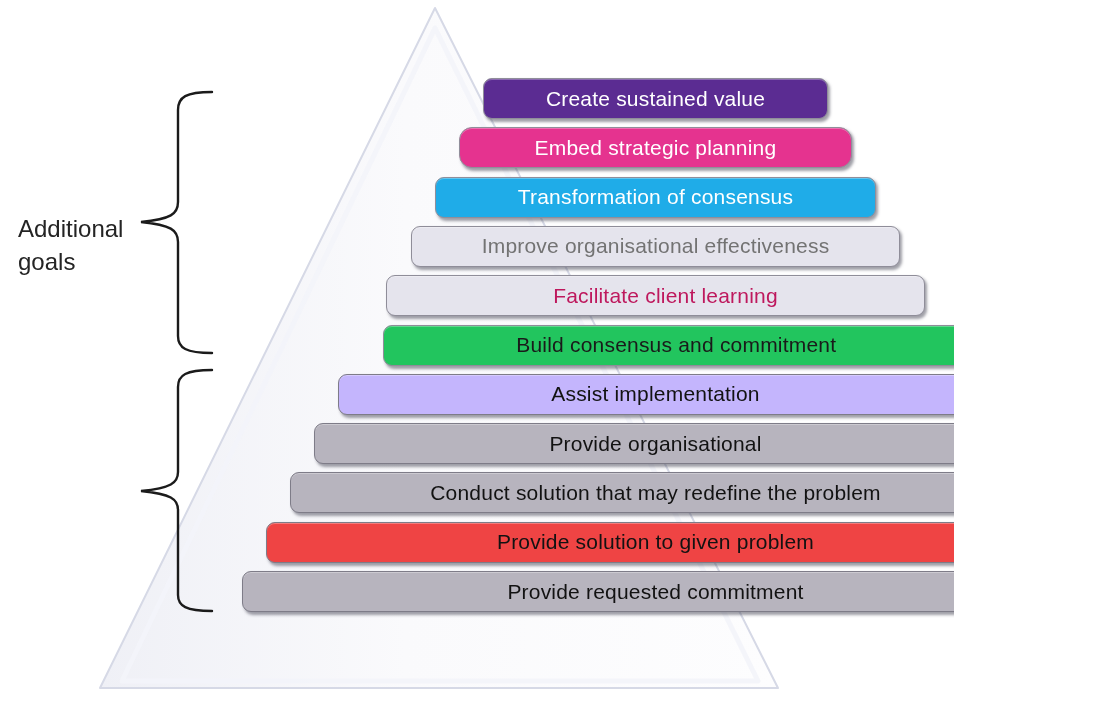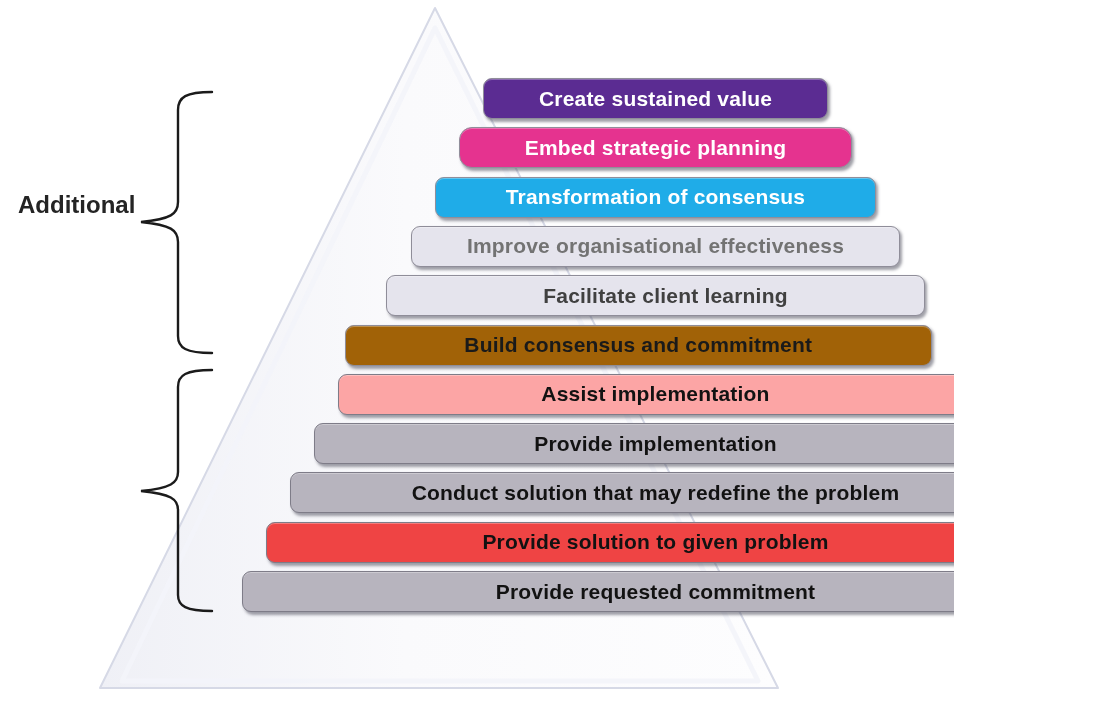--- a/index.html
+++ b/index.html
@@ -2,40 +2,40 @@
 <html><head>
 <meta charset="utf-8">
 <style>
   html,body{margin:0;padding:0;background:#ffffff;}
   .stage{
     position:relative;
     width:954px;height:701px;
     background:#ffffff;
     overflow:hidden;
     font-family:"Liberation Sans", sans-serif;
-    font-weight:bold;
   }
   .tri-layer{position:absolute;left:0;top:0;width:1095px;height:701px;}
   .rows-layer{position:absolute;left:0;top:0;width:1095px;height:701px;}
   .bar{
     position:absolute;
     box-sizing:border-box;
     border:1.6px solid #8f8d99;
     border-radius:9px;
     display:flex;align-items:center;justify-content:center;
     font-size:21px;
     letter-spacing:0.2px;
     box-shadow:2px 2.5px 3px rgba(80,80,95,0.55), inset 0 1px 0 rgba(255,255,255,0.30);
     white-space:nowrap;
   }
   .side-label{
     position:absolute;
     font-size:24px;
     line-height:33px;
     color:#242424;
+    margin-top:24px;
   }
   .brace-layer{position:absolute;left:0;top:0;width:1095px;height:701px;pointer-events:none;}
 </style>
 </head>
 <body>
 
 <div class="stage">
 
   <svg class="tri-layer" width="1095" height="701" viewBox="0 0 1095 701">
     <defs>
@@ -47,35 +47,36 @@
     </defs>
     <polygon points="435,8 778,688 100,688" fill="url(#triGrad)" stroke="#D6D9E6" stroke-width="2" stroke-linejoin="round"></polygon>
     <polygon points="435,28 758,681 122,681" fill="none" stroke="#F3F4F9" stroke-width="5" stroke-linejoin="round" opacity="0.9"></polygon>
   </svg>
 
   <div class="rows-layer">
       <div class="bar" style="top: 78px; left: 483px; width: 345px; height: 41px; background: rgb(91, 44, 146); border-color: rgb(144, 142, 154); color: rgb(255, 255, 255);">Create sustained value</div>
       <div class="bar" style="top: 127.3px; left: 458.85px; width: 393.3px; height: 41px; background: rgb(229, 51, 143); border-color: rgb(144, 142, 154); color: rgb(255, 255, 255); border-radius: 13px;">Embed strategic planning</div>
       <div class="bar" style="top: 176.6px; left: 434.7px; width: 441.6px; height: 41px; background: rgb(31, 172, 232); border-color: rgb(144, 142, 154); color: rgb(255, 255, 255);">Transformation of consensus</div>
       <div class="bar" style="top: 225.9px; left: 410.55px; width: 489.9px; height: 41px; background: rgb(229, 228, 237); border-color: rgb(143, 141, 153); color: #737373;">Improve organisational effectiveness</div>
-      <div class="bar" style="top: 275.2px; left: 386.4px; width: 538.2px; height: 41px; background: rgb(229, 228, 237); border-color: rgb(143, 141, 153); color: #404040; padding-left: 20px;">Facilitate client learning</div>
-      <div class="bar" style="top: 324.5px; left: 345px; width: 586.5px; height: 41px; background: #a16207; border-color: rgb(143, 141, 153); color: rgb(26, 26, 26);">Build consensus and commitment</div>
-      <div class="bar" style="top: 373.8px; left: 338.1px; width: 634.8px; height: 41px; background: #fca5a5; border-color: rgb(126, 124, 136); color: rgb(18, 18, 18);">Assist implementation</div>
-      <div class="bar" style="top: 423.1px; left: 313.95px; width: 683.1px; height: 41px; background: rgb(183, 180, 190); border-color: rgb(126, 124, 136); color: rgb(18, 18, 18);">Provide implementation</div>
+      <div class="bar" style="top: 275.2px; left: 386.4px; width: 538.2px; height: 41px; background: rgb(229, 228, 237); border-color: rgb(143, 141, 153); color: #be185d; padding-left: 20px;">Facilitate client learning</div>
+      <div class="bar" style="top: 324.5px; left: 383px; width: 586.5px; height: 41px; background: #22c55e; border-color: rgb(143, 141, 153); color: rgb(26, 26, 26);">Build consensus and commitment</div>
+      <div class="bar" style="top: 373.8px; left: 338.1px; width: 634.8px; height: 41px; background: #c4b5fd; border-color: rgb(126, 124, 136); color: rgb(18, 18, 18);">Assist implementation</div>
+      <div class="bar" style="top: 423.1px; left: 313.95px; width: 683.1px; height: 41px; background: rgb(183, 180, 190); border-color: rgb(126, 124, 136); color: rgb(18, 18, 18);">Provide organisational</div>
       <div class="bar" style="top: 472.4px; left: 289.8px; width: 731.4px; height: 41px; background: rgb(183, 180, 190); border-color: rgb(126, 124, 136); color: rgb(18, 18, 18);">Conduct solution that may redefine the problem</div>
       <div class="bar" style="top: 521.7px; left: 265.65px; width: 779.7px; height: 41px; background: #ef4444; border-color: rgb(126, 124, 136); color: rgb(18, 18, 18);">Provide solution to given problem</div>
       <div class="bar" style="top: 571px; left: 241.5px; width: 828px; height: 41px; background: rgb(183, 180, 190); border-color: rgb(126, 124, 136); color: rgb(18, 18, 18);">Provide requested commitment</div>
     </div>
 
   <svg class="brace-layer" width="1095" height="701" viewBox="0 0 1095 701">
     <path d="M 212 92 C 186 92, 178 97, 178 110 L 178 202 C 178 214, 171 219, 141 222
              C 171 225, 178 230, 178 242 L 178 336 C 178 348, 186 353, 212 353" fill="none" stroke="#1B1B1B" stroke-width="2.4" stroke-linecap="round"></path>
     <path d="M 212 370 C 186 370, 178 375, 178 387 L 178 472 C 178 483, 171 488, 141 491
              C 171 494, 178 499, 178 510 L 178 595 C 178 606, 186 611, 212 611" fill="none" stroke="#1B1B1B" stroke-width="2.4" stroke-linecap="round"></path>
   </svg>
 
   <div class="side-label" style="left:18px;top:188px;">
     <div>Additional</div>
+    <div>goals</div>
   </div>
   <div class="side-label" style="left:18px;top:458px;">
   </div>
 
 </div>
 
 </body></html>

